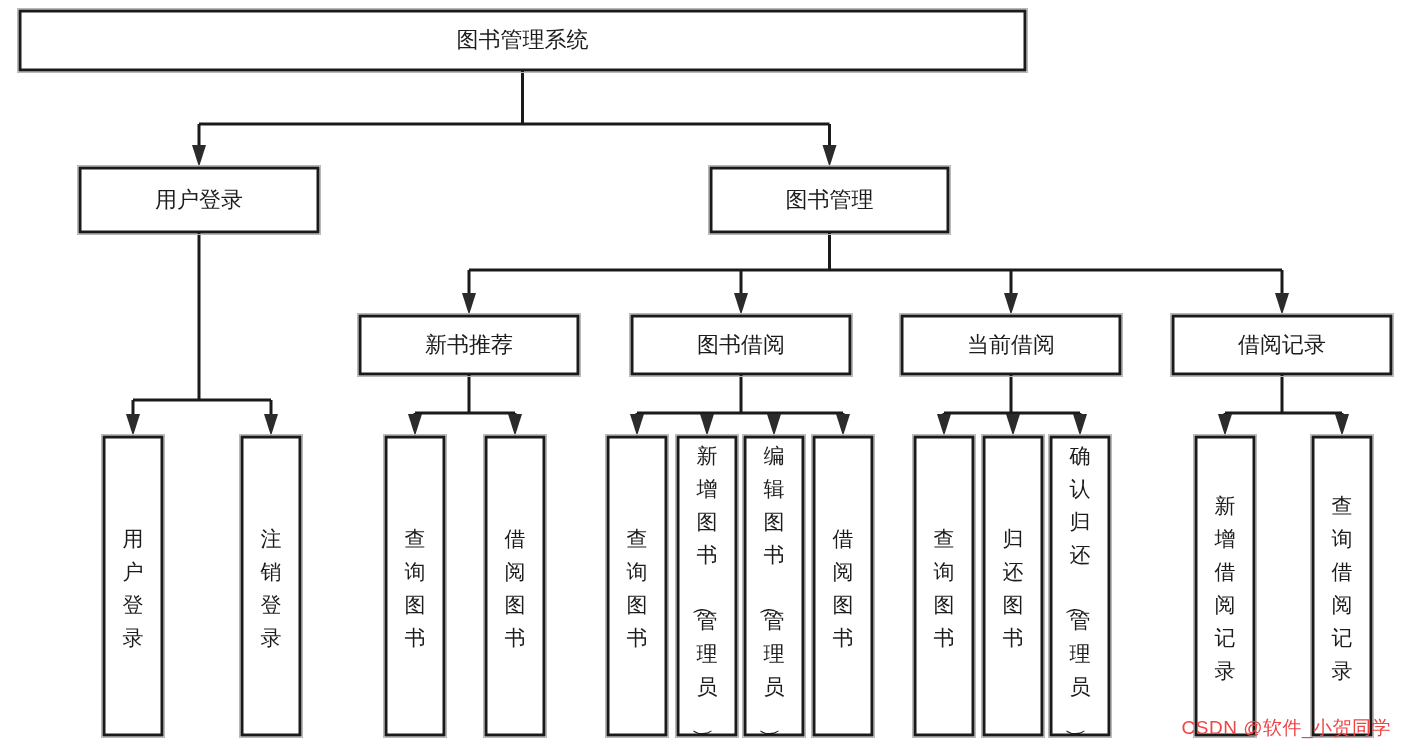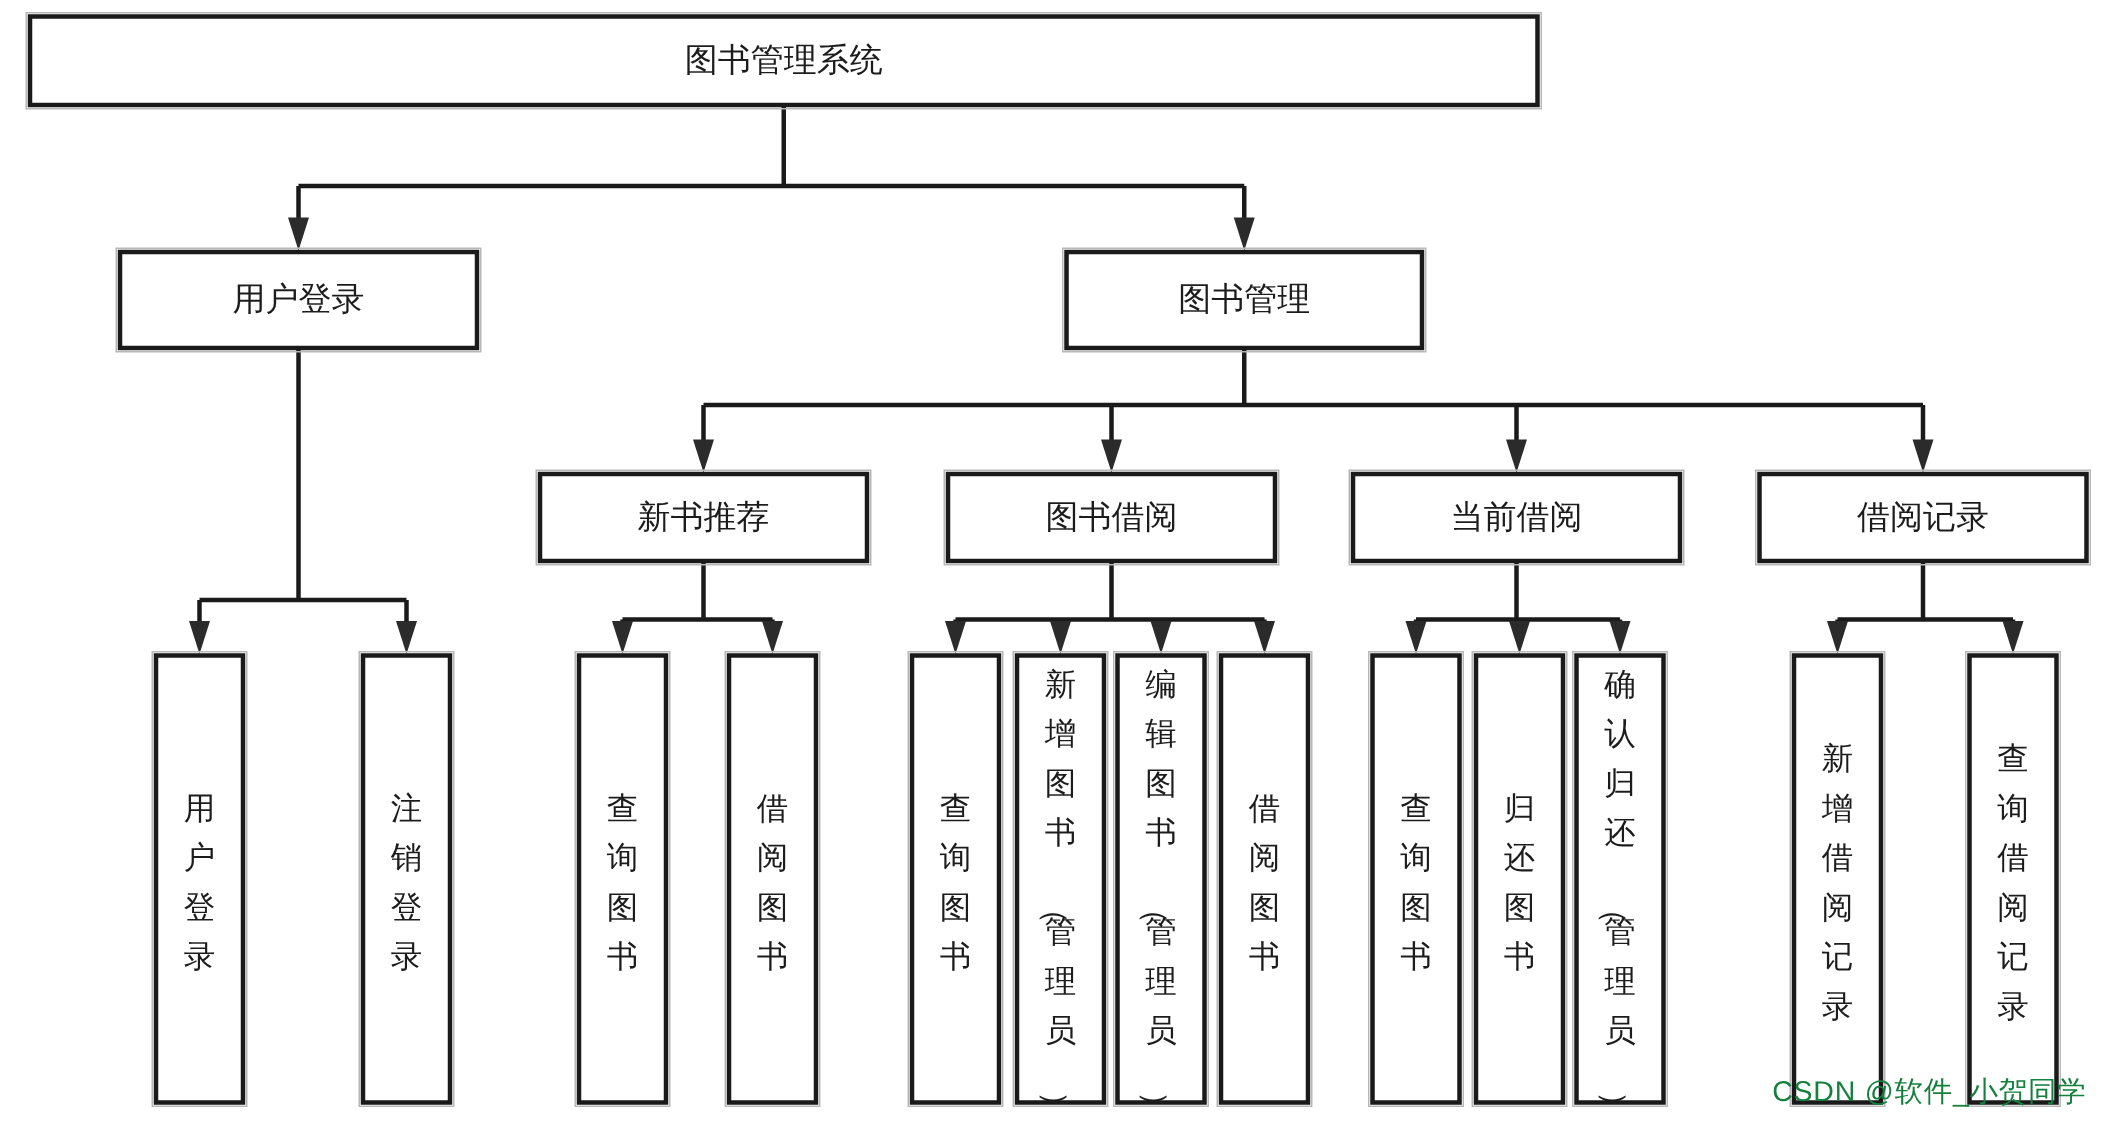--- a/index.html
+++ b/index.html
@@ -58,21 +58,21 @@
     font-size: 21px;
     fill: #1c1c1c;
     text-anchor: middle;
   }
   .watermark {
     position: absolute;
     right: 14px;
     bottom: 6px;
     font-family: "Liberation Sans", "DejaVu Sans", sans-serif;
     font-size: 19px;
-    color: #15803d;
+    color: #ef4444;
     letter-spacing: 0.5px;
     white-space: nowrap;
     user-select: none;
   }
 </style>
 </head>
 <body>
 
 <div id="diagram-root">
   <svg class="flow" viewBox="0 0 1405 747" xmlns="http://www.w3.org/2000/svg">

